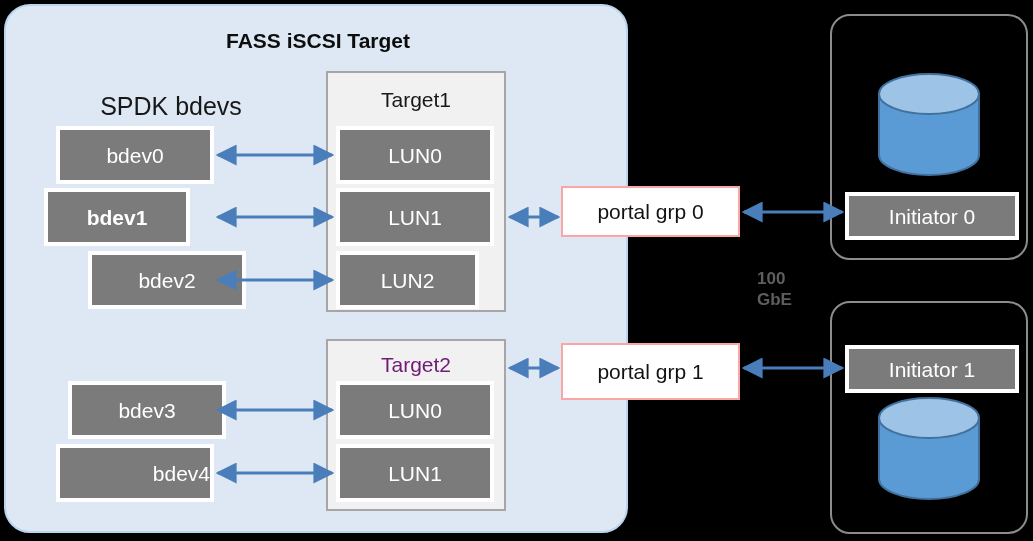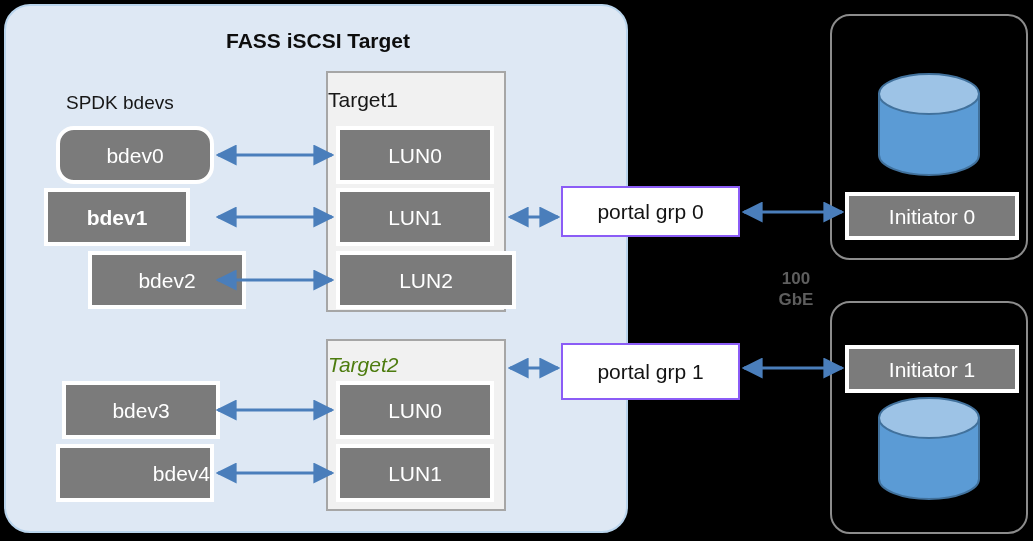--- a/index.html
+++ b/index.html
@@ -44,21 +44,22 @@
     font-size: 21px;
     font-weight: bold;
     color: #0d0d0d;
     letter-spacing: 0px;
   }
   .spdk-label {
     position: absolute;
     left: 60px;
     top: 86px;
     width: 210px;
-    font-size: 19px;
+    text-align: center;
+    font-size: 25px;
     color: #171717;
   }
 
   
   .graybox {
     position: absolute;
     box-sizing: border-box;
     background: #7B7B7B;
     border: 4px solid #FFFFFF;
     color: #FFFFFF;
@@ -73,33 +74,33 @@
   .target-box {
     position: absolute;
     box-sizing: border-box;
     background: #F1F1F1;
     border: 2px solid #A6A6A6;
   }
   .target-title {
     position: absolute;
     left: 0;
     width: 100%;
-    text-align: left;
+    text-align: center;
     font-size: 21px;
     line-height: 1;
   }
   .target-title.dark { color: #181818; }
-  .target-title.gray { color: #4d7c0f; font-style: italic; }
+  .target-title.gray { color: #701a75; }
 
   
   .portal-box {
     position: absolute;
     box-sizing: border-box;
     background: #FFFFFF;
-    border: 2px solid #8b5cf6;
+    border: 2px solid #fca5a5;
     color: #131313;
     font-size: 21px;
     display: flex;
     align-items: center;
     justify-content: center;
   }
 
   
   .host-box {
     position: absolute;
@@ -119,21 +120,21 @@
     position: absolute;
     left: 0; top: 0;
     width: 1033px;
     height: 541px;
     pointer-events: none;
     overflow: visible;
   }
 
   .net-label {
     position: absolute;
-    text-align: center;
+    text-align: left;
     font-size: 17px;
     font-weight: bold;
     color: #5E5E5E;
     line-height: 1.25;
   }
 </style>
 </head>
 <body>
 
 <div class="stage">
@@ -144,43 +145,43 @@
   </div>
 
   <div class="target-box" style="left:326px; top:71px; width:180px; height:241px;">
     <div class="target-title dark" style="top:16px;">Target1</div>
   </div>
 
   <div class="target-box" style="left:326px; top:339px; width:180px; height:172px;">
     <div class="target-title gray" style="top:13px;">Target2</div>
   </div>
 
-  <div class="graybox" style="left:56px; top:126px; width:158px; height:58px;border-radius:18px;">
+  <div class="graybox" style="left:56px; top:126px; width:158px; height:58px;">
     <span>bdev0</span>
   </div>
   <div class="graybox" style="left:44px; top:188px; width:146px; height:58px;font-weight:bold;">
     <span>bdev1</span>
   </div>
   <div class="graybox" style="left:56px; top:251px; width:158px; height:58px;margin-left:32px;">
     <span>bdev2</span>
   </div>
-  <div class="graybox" style="left:62px; top:381px; width:158px; height:58px;">
+  <div class="graybox" style="left:68px; top:381px; width:158px; height:58px;">
     <span>bdev3</span>
   </div>
   <div class="graybox" style="left:56px; top:444px; width:158px; height:58px;justify-content:flex-end;">
     <span>bdev4</span>
   </div>
 
   <div class="graybox" style="left:336px; top:126px; width:158px; height:58px;">
     <span>LUN0</span>
   </div>
   <div class="graybox" style="left:336px; top:188px; width:158px; height:58px;">
     <span>LUN1</span>
   </div>
-  <div class="graybox" style="left:336px; top:251px; width:180px; height:58px;">
+  <div class="graybox" style="left:336px; top:251px; width:143px; height:58px;">
     <span>LUN2</span>
   </div>
 
   <div class="graybox" style="left:336px; top:381px; width:158px; height:58px;">
     <span>LUN0</span>
   </div>
   <div class="graybox" style="left:336px; top:444px; width:158px; height:58px;">
     <span>LUN1</span>
   </div>
 

